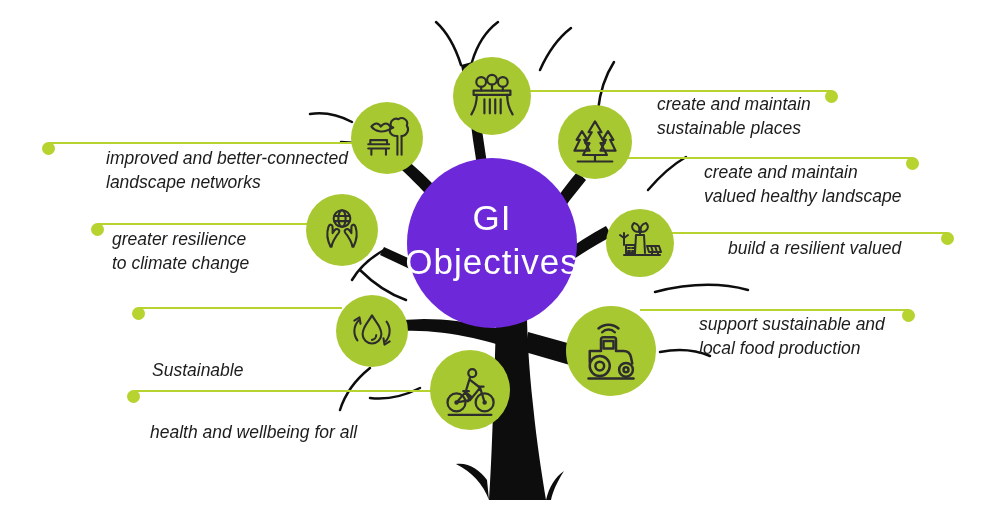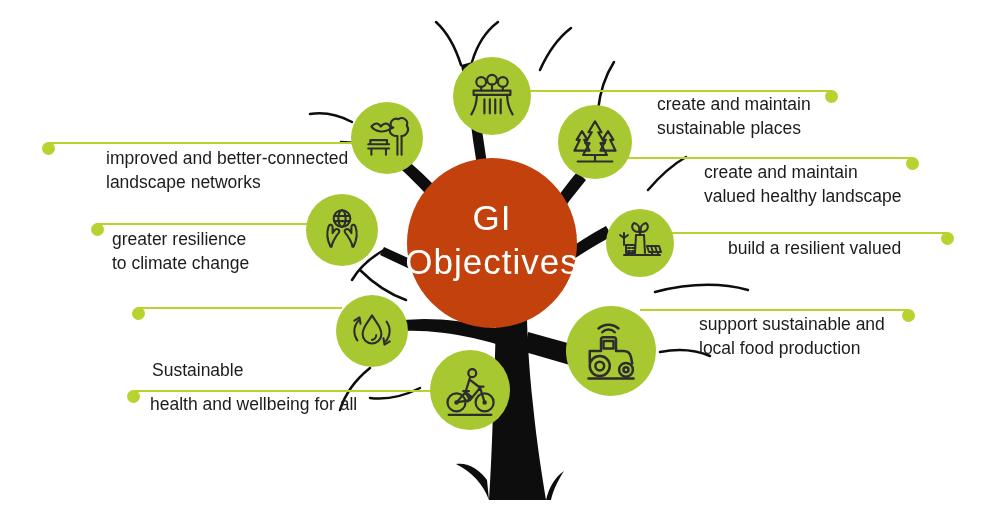--- a/index.html
+++ b/index.html
@@ -10,31 +10,31 @@
   svg.tree{position:absolute;left:0;top:0;z-index:1;}
   .connector{position:absolute;height:2px;background:#b6d32f;z-index:2;}
   .dot{position:absolute;width:13px;height:13px;border-radius:50%;background:#b6d32f;z-index:4;}
   .node{
     position:absolute;border-radius:50%;background:#a8c832;z-index:3;
     display:flex;align-items:center;justify-content:center;
   }
   .node svg{display:block;}
   .center-node{
     position:absolute;left:407px;top:158px;width:170px;height:170px;border-radius:50%;
-    background:#c2410c;z-index:3;display:flex;flex-direction:column;
+    background:#6d28d9;z-index:3;display:flex;flex-direction:column;
     align-items:center;justify-content:center;padding-bottom:6px;box-sizing:border-box;
   }
   .center-node .t1,.center-node .t2{
     color:#ffffff;font-size:35px;font-weight:400;letter-spacing:1px;line-height:1.25;
   }
   .label{
     position:absolute;z-index:4;color:#1c1c1c;font-size:17.5px;line-height:24px;
     white-space:nowrap;
   }
-  .label span{display:block;}
+  .label span{display:block;font-style:italic;}
 </style>
 </head>
 <body>
 
 <div class="canvas">
 
   <svg class="tree" width="1000" height="531" viewBox="0 0 1000 531">
     <g fill="#0d0d0d" stroke="none">
       <path d="M489,500 C492,455 493,410 495,355 C496,325 497,305 499,285 L527,285 C526,315 528,360 533,405 C537,445 542,475 546,500 Z"></path>
       <path d="M489,500 C483,484 472,472 456,464 C468,462 480,470 487,480 Z"></path>
@@ -185,21 +185,21 @@
     <span>improved and better-connected</span>
     <span>landscape networks</span>
   </div>
   <div class="label" style="left:112px;top:227px;">
     <span>greater resilience</span>
     <span>to climate change</span>
   </div>
   <div class="label" style="left:152px;top:311px;margin-top:47px;">
     <span>Sustainable</span>
   </div>
-  <div class="label" style="left:150px;top:392px;">
+  <div class="label" style="left:150px;top:420px;">
     <span>health and wellbeing for all</span>
     <span></span>
   </div>
   <div class="label" style="left:657px;top:92px;">
     <span>create and maintain</span>
     <span>sustainable places</span>
   </div>
   <div class="label" style="left:704px;top:160px;">
     <span>create and maintain</span>
     <span>valued healthy landscape</span>

